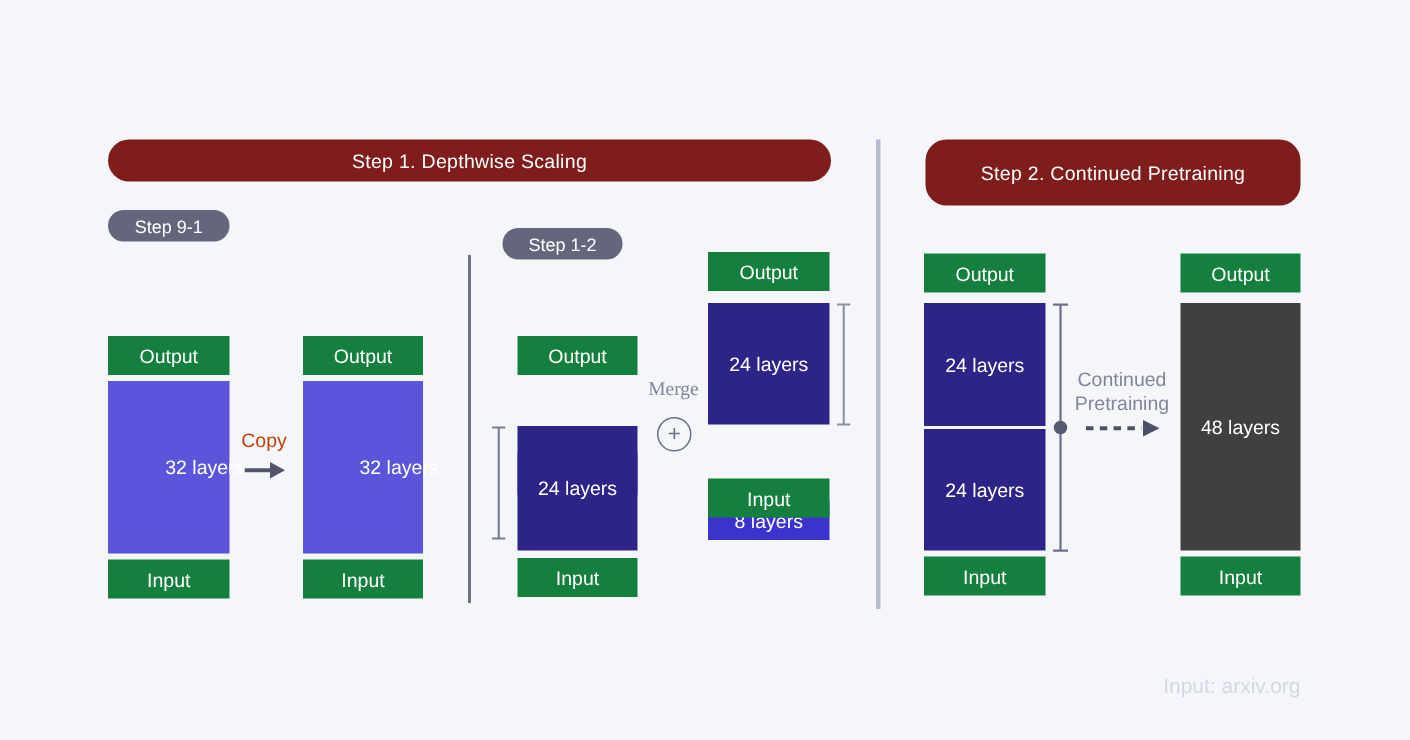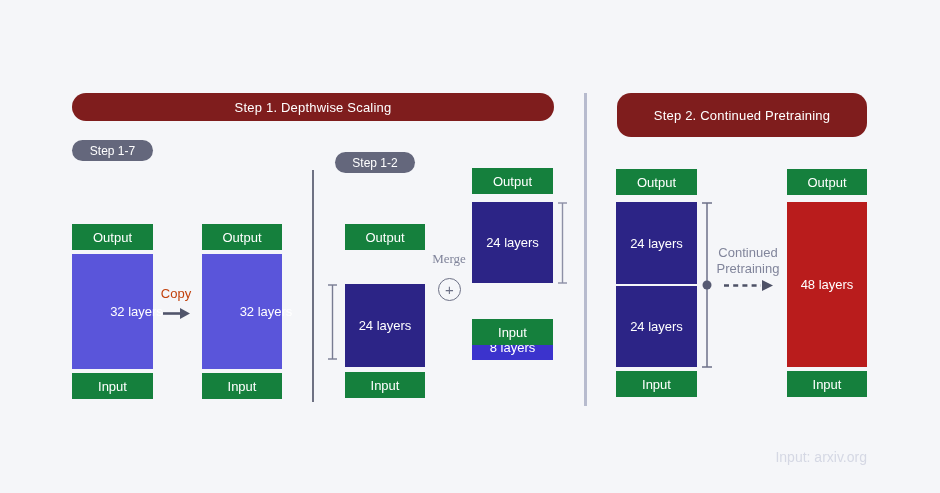--- a/index.html
+++ b/index.html
@@ -23,42 +23,42 @@
     font-size:12px;
   }
   .box{
     display:flex;align-items:center;justify-content:center;
     color:#ffffff;font-size:13px;white-space:nowrap;
   }
   .io{background:#15803d;}
   .purple{background:#5a55da;padding-left:48px;}
   .blue{background:#3b33cd;margin-top:48px;}
   .navy{background:#2c2486;}
-  .navy48{background:#b91c1c;}
+  .navy48{background:#404040;}
   .divider-thin{background:#6e7183;}
   .divider-thick{background:#b7bbce;}
   .ann{
     color:#81859b;font-size:13px;text-align:center;line-height:1.22;
   }
   .plus-circle{
     width:23px;height:23px;border-radius:50%;
     border:1.5px solid #6d7186;color:#6d7186;
     display:flex;align-items:center;justify-content:center;
     font-size:15px;line-height:1;
   }
   .src{color:#d5d8e4;font-size:14px;text-align:right;}
   svg{display:block;}
 </style>
 </head>
 <body>
 
 <div class="abs pill" style="left:72px;top:93px;width:482px;height:28px;">Step 1. Depthwise Scaling</div>
 <div class="abs pill" style="left:617px;top:93px;width:250px;height:44px;">Step 2. Continued Pretraining</div>
 
-<div class="abs subpill" style="left:72px;top:140px;width:81px;height:21px;">Step 1-7</div>
+<div class="abs subpill" style="left:72px;top:140px;width:81px;height:21px;">Step 9-1</div>
 <div class="abs subpill" style="left:335px;top:140px;width:80px;height:21px;margin-top:12px;">Step 1-2</div>
 
 <div class="abs divider-thin" style="left:312px;top:170px;width:1.5px;height:232px;"></div>
 <div class="abs divider-thick" style="left:584px;top:93px;width:2.5px;height:313px;"></div>
 
 <div class="abs box io" style="left:72px;top:224px;width:81px;height:26px;">Output</div>
 <div class="abs box purple" style="left:72px;top:254px;width:81px;height:115px;">32 layers</div>
 <div class="abs box io" style="left:72px;top:373px;width:81px;height:26px;">Input</div>
 
 <div class="abs ann" style="left:149px;top:286px;width:54px;height:15px;color:#c2410c;">Copy</div>

